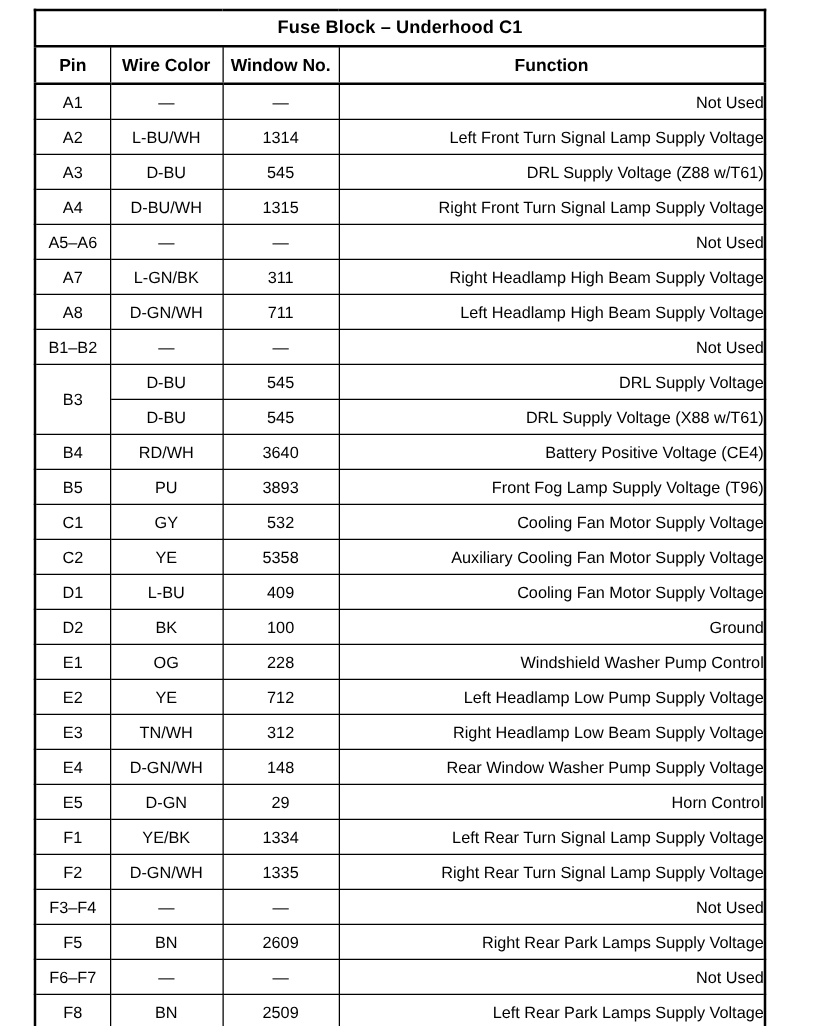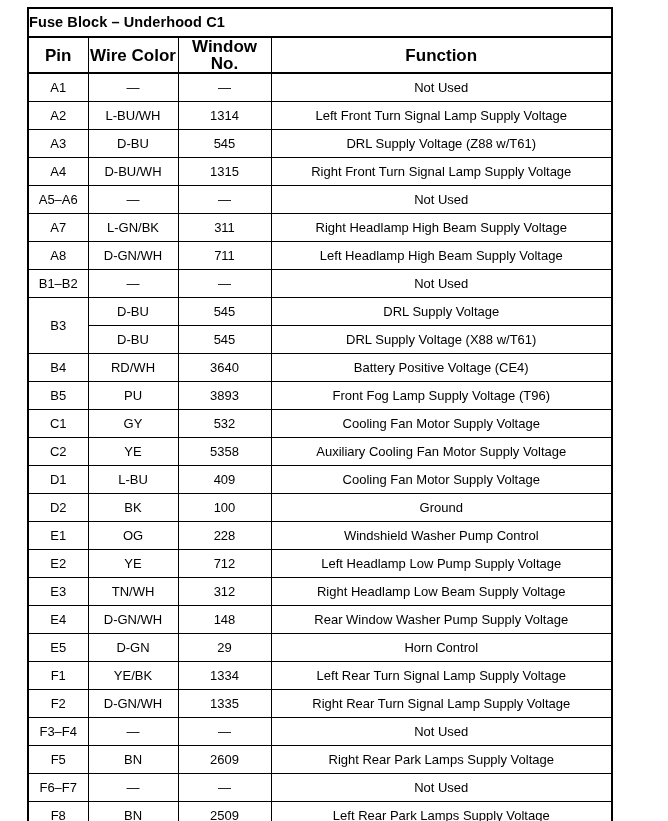--- a/index.html
+++ b/index.html
@@ -48,45 +48,45 @@
   }
 
   
   col.c-pin      { width: 60px; }
   col.c-wire     { width: 90px; }
   col.c-circuit  { width: 93px; }
   col.c-function { width: 341px; }
 
   
   tr.title-row td {
-    text-align: left;
+    text-align: center;
     font-weight: bold;
     font-size: 14.5px;
     border-bottom: 2px solid #000000;
     letter-spacing: 0.1px;
   }
 
   
   tr.header-row th {
     text-align: center;
     font-weight: bold;
-    font-size: 17px;
+    font-size: 14px;
     border-bottom: 2px solid #000000;
     height: 28px;
   }
 
   
   td.pin-cell,
   td.wire-cell,
   td.circuit-cell {
     text-align: center;
     font-size: 13.5px;
   }
   td.function-cell {
-    text-align: center;
+    text-align: right;
     padding-left: 5px;
     font-size: 13.5px;
   }
 
   
   tr.data-row > td {
     border-top: 1.6px solid #000000;
     border-bottom: 1.6px solid #000000;
   }
   

